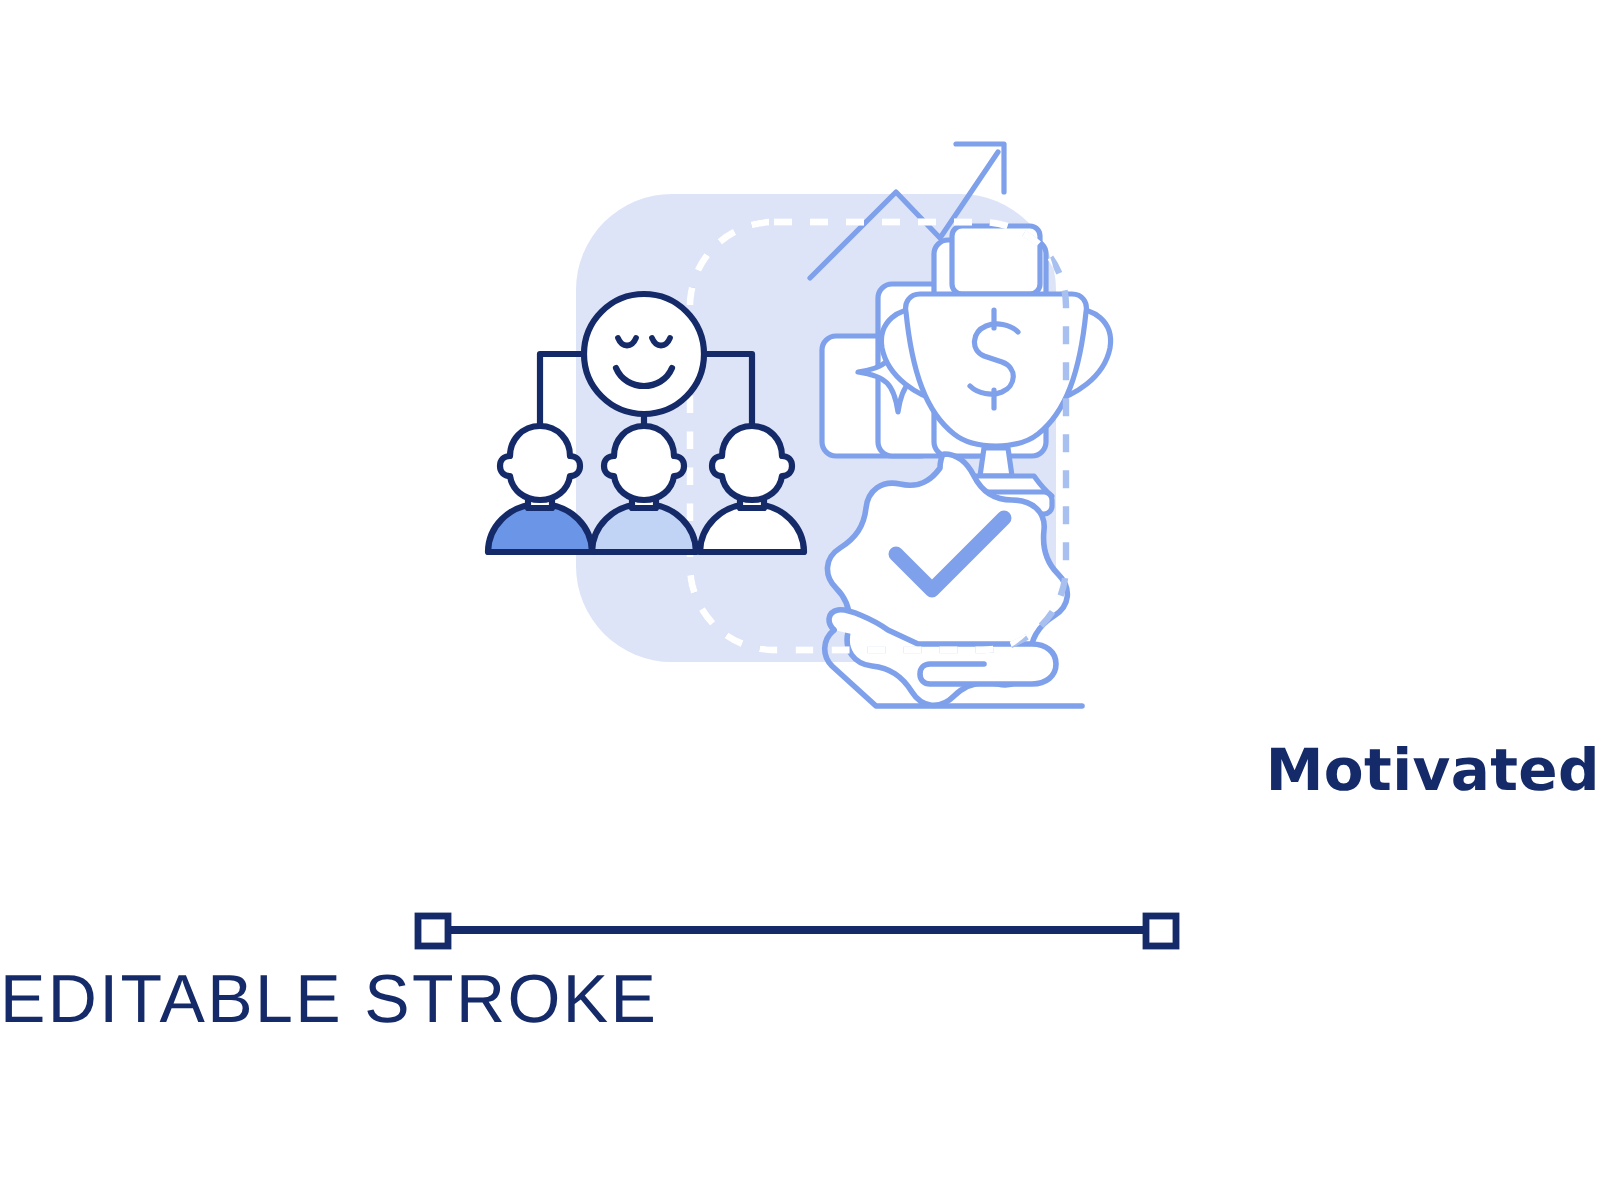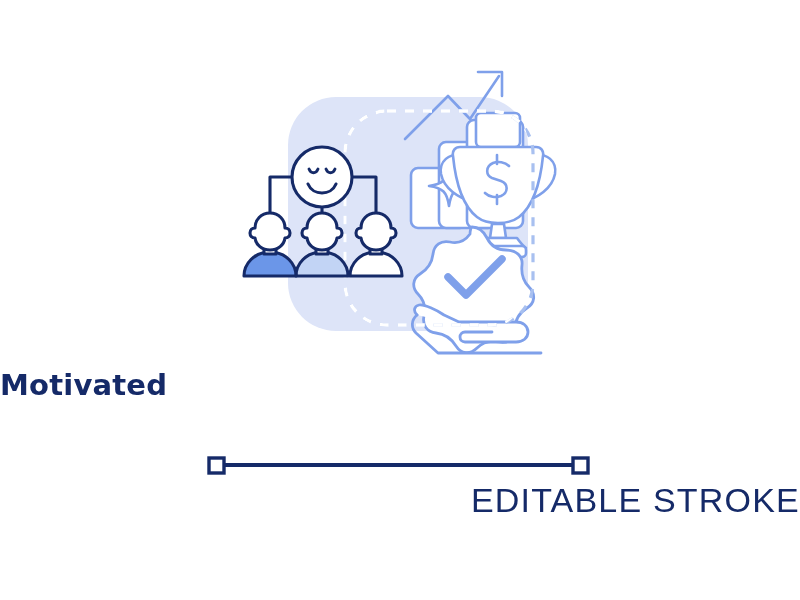--- a/index.html
+++ b/index.html
@@ -25,37 +25,37 @@
     left: 0;
     top: 0;
     width: 800px;
     height: 600px;
   }
   .caption-block {
     position: absolute;
     left: 0;
     top: 368px;
     width: 800px;
-    text-align: left;
+    text-align: right;
     pointer-events: none;
   }
   .caption-line {
     font-family: "DejaVu Sans", sans-serif;
     font-weight: bold;
     font-size: 29px;
     line-height: 34px;
     letter-spacing: 0.2px;
     color: #152a68;
   }
   .stroke-label-block {
     position: absolute;
     left: 0;
     top: 481px;
     width: 800px;
-    text-align: right;
+    text-align: left;
   }
   .stroke-label {
     font-family: "Liberation Sans", sans-serif;
     font-weight: 400;
     font-size: 34px;
     letter-spacing: 1.2px;
     color: #152a68;
   }
 </style>
 </head>

